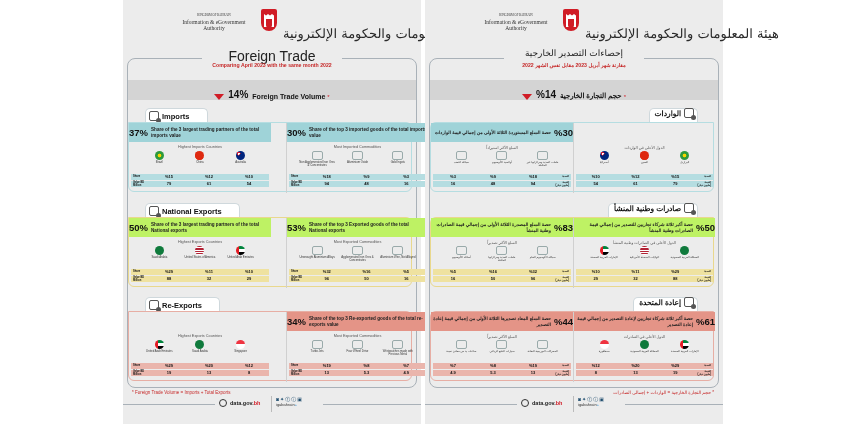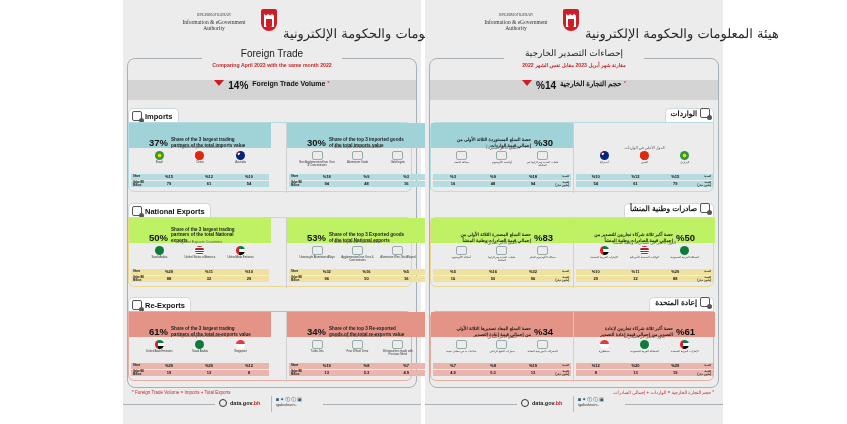--- a/index.html
+++ b/index.html
@@ -8,41 +8,41 @@
 .poster{position:absolute;top:0;width:298px;height:424px;background:#ececec}
 .poster.en{left:123px}
 .poster.ar{left:425px}
 .logo{position:absolute;top:9px;left:0;width:100%;height:28px}
 .logo .lg-en{position:absolute;top:3px;font-family:"Liberation Serif",serif;font-size:5.5px;color:#333;text-align:center;line-height:6.5px}
 .logo .lg-en .k{font-size:3px;display:block}
 .logo .crest{position:absolute;top:0;width:16px;height:22px;border-radius:2px 2px 8px 8px;background:#d01c26;overflow:hidden}
 .logo .crest::before{content:"";position:absolute;left:3px;top:5px;width:10px;height:13px;background:#fff;clip-path:polygon(0 0,20% 12%,40% 0,60% 12%,80% 0,100% 12%,100% 100%,0 100%)}
 .logo .crest::after{content:"";position:absolute;left:5px;top:10px;width:6px;height:9px;background:#d01c26;border-radius:0 0 4px 4px}
 .logo .lg-ar{position:absolute;top:17px;font-family:"DejaVu Serif",serif;font-size:13px;color:#2a2a2a;white-space:nowrap}
-.title{position:absolute;top:48px;width:100%;text-align:center;font-size:10px;color:#222}
+.title{position:absolute;top:48px;width:100%;text-align:center;font-size:14px;color:#222}
 .ar .title{font-size:9px}
 .subtitle{position:absolute;top:62px;width:100%;text-align:center;font-size:5.2px;font-weight:bold;color:#c62828}
 .frame{position:absolute;top:58px;left:4px;width:290px;height:330px;border:1px solid #a9b1b8;border-radius:8px}
 .frame-gap{position:absolute;top:55px;width:140px;height:8px;background:#ececec;left:79px}
-.banner{position:absolute;top:80px;left:5px;width:288px;height:20px;background:#d4d4d4;display:flex;align-items:flex-start;justify-content:center;gap:4px}
+.banner{position:absolute;top:80px;left:5px;width:288px;height:20px;background:#d4d4d4;display:flex;align-items:flex-end;justify-content:center;gap:4px}
 .banner .tri{width:0;height:0;border-left:5px solid transparent;border-right:5px solid transparent;border-top:6px solid #d01c26}
 .banner .pct{font-size:10px;font-weight:bold;color:#111}
 .banner .lbl{font-size:7px;font-weight:bold;color:#111}
 .banner .star{color:#d01c26;font-size:6px;margin-left:-2px}
 .section{position:absolute;left:5px;width:284px}
-.sec-tab{position:absolute;left:0;top:0;height:15px;background:#fff;border-radius:5px 5px 0 0;border:1px solid #cfd8dc;border-bottom:none;display:flex;align-items:center;padding:0 5px 0 3px;gap:3px}
-.ar .sec-tab{left:auto;right:0;flex-direction:row-reverse;padding:0 3px 6px 5px}
+.sec-tab{position:absolute;left:17px;top:0;height:15px;background:#fff;border-radius:5px 5px 0 0;border:1px solid #cfd8dc;border-bottom:none;display:flex;align-items:center;padding:0 17px 0 3px;gap:3px}
+.ar .sec-tab{left:auto;right:16px;flex-direction:row-reverse;padding:0 3px 6px 5px}
 .sec-tab .ic{width:10px;height:10px;border:1.2px solid #555;border-radius:2px;position:relative}
 .sec-tab .ic::after{content:"";position:absolute;right:-3px;bottom:-3px;width:5px;height:5px;border-radius:50%;background:#555}
 .sec-tab .nm{font-size:7.5px;font-weight:bold;color:#111}
 .sec-body{position:absolute;left:0;top:14px;width:284px;height:70px;border-radius:0 6px 6px 6px;background:#ececec}
 .ar .sec-body{border-radius:6px 0 6px 6px}
 .half{position:absolute;top:0;width:142px;height:70px}
 .half.l{left:0}.half.r{left:157px;border-left:1px solid #d0d0d0}
-.stat{position:absolute;top:0;left:0;width:100%;height:25px;display:flex;align-items:flex-end;gap:3px;padding:0 20px}
+.stat{position:absolute;top:0;left:0;width:100%;height:19px;display:flex;align-items:center;gap:3px;padding:0 0}
 .ar .stat{flex-direction:row-reverse;text-align:right}
 .stat .p{font-size:9.5px;font-weight:bold;color:#111}
 .stat .t{font-size:4.6px;font-weight:bold;color:#222;line-height:5.5px}
 .cat{position:absolute;top:22px;left:0;width:100%;text-align:center;font-size:3.8px;color:#555}
 .items{position:absolute;top:28px;left:10px;right:10px;display:flex;justify-content:space-around}
 .item{width:36px;text-align:center}
 .flag{width:9px;height:9px;border-radius:50%;margin:0 auto}
 .cmd{width:11px;height:9px;margin:0 auto;border:1px solid #9aa;border-radius:2px}
 .item .n{font-size:2.8px;color:#333;margin-top:1px;line-height:3.2px}
 .row{position:absolute;left:2px;right:2px;height:5.5px;display:flex;align-items:center;font-size:4px;font-weight:bold;color:#111}
@@ -249,24 +249,20 @@
       </div>
     </div>
 
     <div class="section s-rex">
       <div class="sec-tab">
           <span class="ic"></span>
           <span class="nm">Re-Exports</span>
         </div>
       <div class="sec-body">
         <div class="half l">
-          <div class="stat">
-              <span class="p">61%</span>
-              <span class="t">Share of the 3 largest trading partners of the total re-exports value</span>
-            </div>
           <div class="cat">Highest Exports Countries</div>
           <div class="items">
             <div class="item">
                 <div class="flag fl-ae"></div>
                 <div class="n">United Arab Emirates</div>
               </div>
             <div class="item">
                 <div class="flag fl-sa"></div>
                 <div class="n">Saudi Arabia</div>
               </div>
@@ -539,21 +535,21 @@
             </div>
           <div class="row b">
               <span class="h" dir="rtl">القيمة (مليون دينار)</span>
               <span class="v">19</span>
               <span class="v">13</span>
               <span class="v">8</span>
             </div>
         </div>
         <div class="half l">
           <div class="stat">
-              <span class="p">%34</span>
+              <span class="p">%44</span>
               <span class="t" dir="rtl">حصة السلع المعاد تصديرها الثلاثة الأولى من إجمالي قيمة إعادة التصدير</span>
             </div>
           <div class="cat" dir="rtl">السلع الأكثر تصديراً</div>
           <div class="items" style="flex-direction:row-reverse">
             <div class="item">
                 <div class="cmd"></div>
                 <div class="n" dir="rtl">المحركات التوربينية النفاثة</div>
               </div>
             <div class="item">
                 <div class="cmd"></div>

